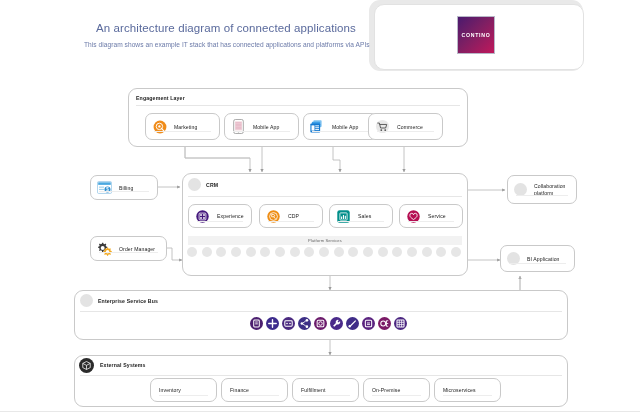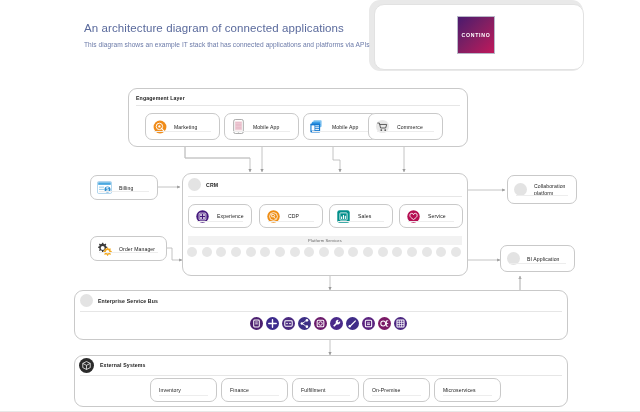--- a/index.html
+++ b/index.html
@@ -6,21 +6,21 @@
   html, body {
     width: 640px; height: 412px;
     background: #ffffff;
     font-family: "Liberation Sans", sans-serif;
     overflow: hidden;
   }
   #page { position: relative; width: 640px; height: 412px; background:#fff; }
 
   
   .hdr-title {
-    position: absolute; left: 84px; top: 22px;
+    position: absolute; left: 96px; top: 22px;
     font-size: 11.5px; color: #5a6a9c; letter-spacing: .1px;
   }
   .hdr-sub {
     position: absolute; left: 84px; top: 41px;
     font-size: 6.6px; color: #6b7aa8; letter-spacing: .05px;
   }
   .logo-panel {
     position: absolute; left: 374px; top: 4px; width: 210px; height: 66px;
     background: #ffffff; border: 1px solid #e2e2e2; border-radius: 10px;
   }

